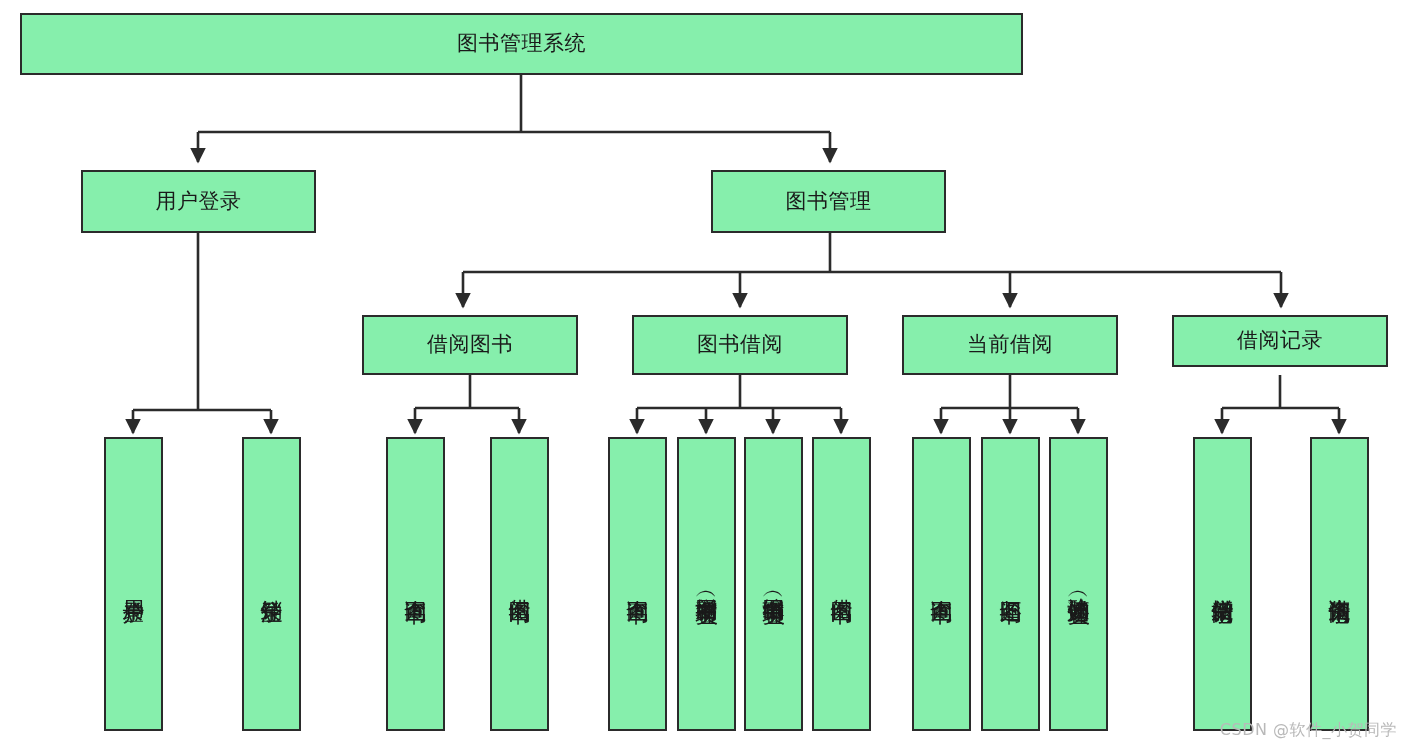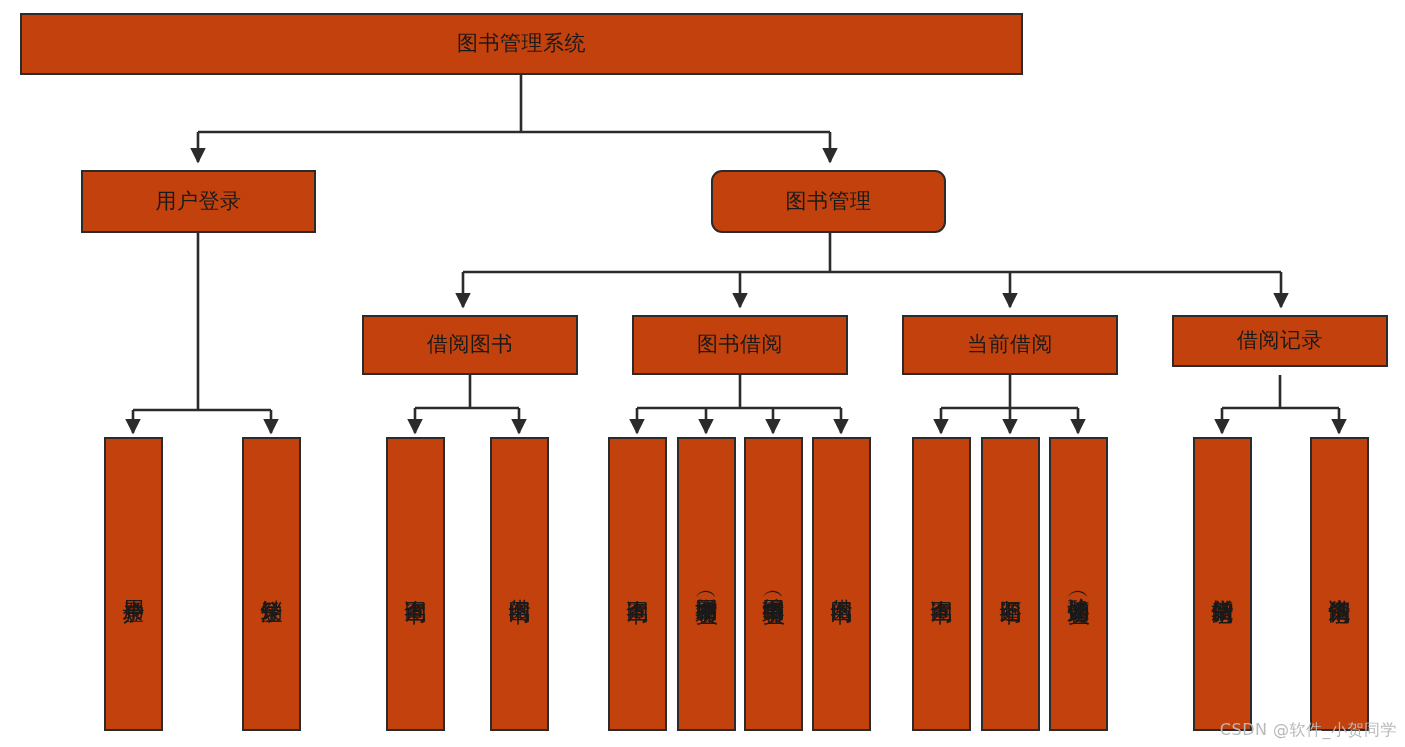--- a/index.html
+++ b/index.html
@@ -21,21 +21,21 @@
     position: absolute;
     left: 0;
     top: 0;
     width: 1405px;
     height: 747px;
     pointer-events: none;
   }
   .node {
     position: absolute;
     box-sizing: border-box;
-    background: #c2410c;
+    background: #86efac;
     border: 2px solid #2b2b2b;
     display: flex;
     align-items: center;
     justify-content: center;
     color: #1a1a1a;
   }
   .node.h {
     font-size: 21px;
     line-height: 1.2;
     letter-spacing: 0.5px;
@@ -122,21 +122,21 @@
     </g>
   </svg>
 
   <div class="node h" style="left:20px; top:13px; width:1003px; height:62px;">
     <span>图书管理系统</span>
   </div>
 
   <div class="node h" style="left:81px; top:170px; width:235px; height:63px;">
     <span>用户登录</span>
   </div>
-  <div class="node h" style="left:711px; top:170px; width:235px; height:63px;border-radius:11px;">
+  <div class="node h" style="left:711px; top:170px; width:235px; height:63px;">
     <span>图书管理</span>
   </div>
 
   <div class="node h" style="left:362px; top:315px; width:216px; height:60px;">
     <span>借阅图书</span>
   </div>
   <div class="node h" style="left:902px; top:315px; width:216px; height:60px;">
     <span>当前借阅</span>
   </div>
   <div class="node h" style="left:632px; top:315px; width:216px; height:60px;">

